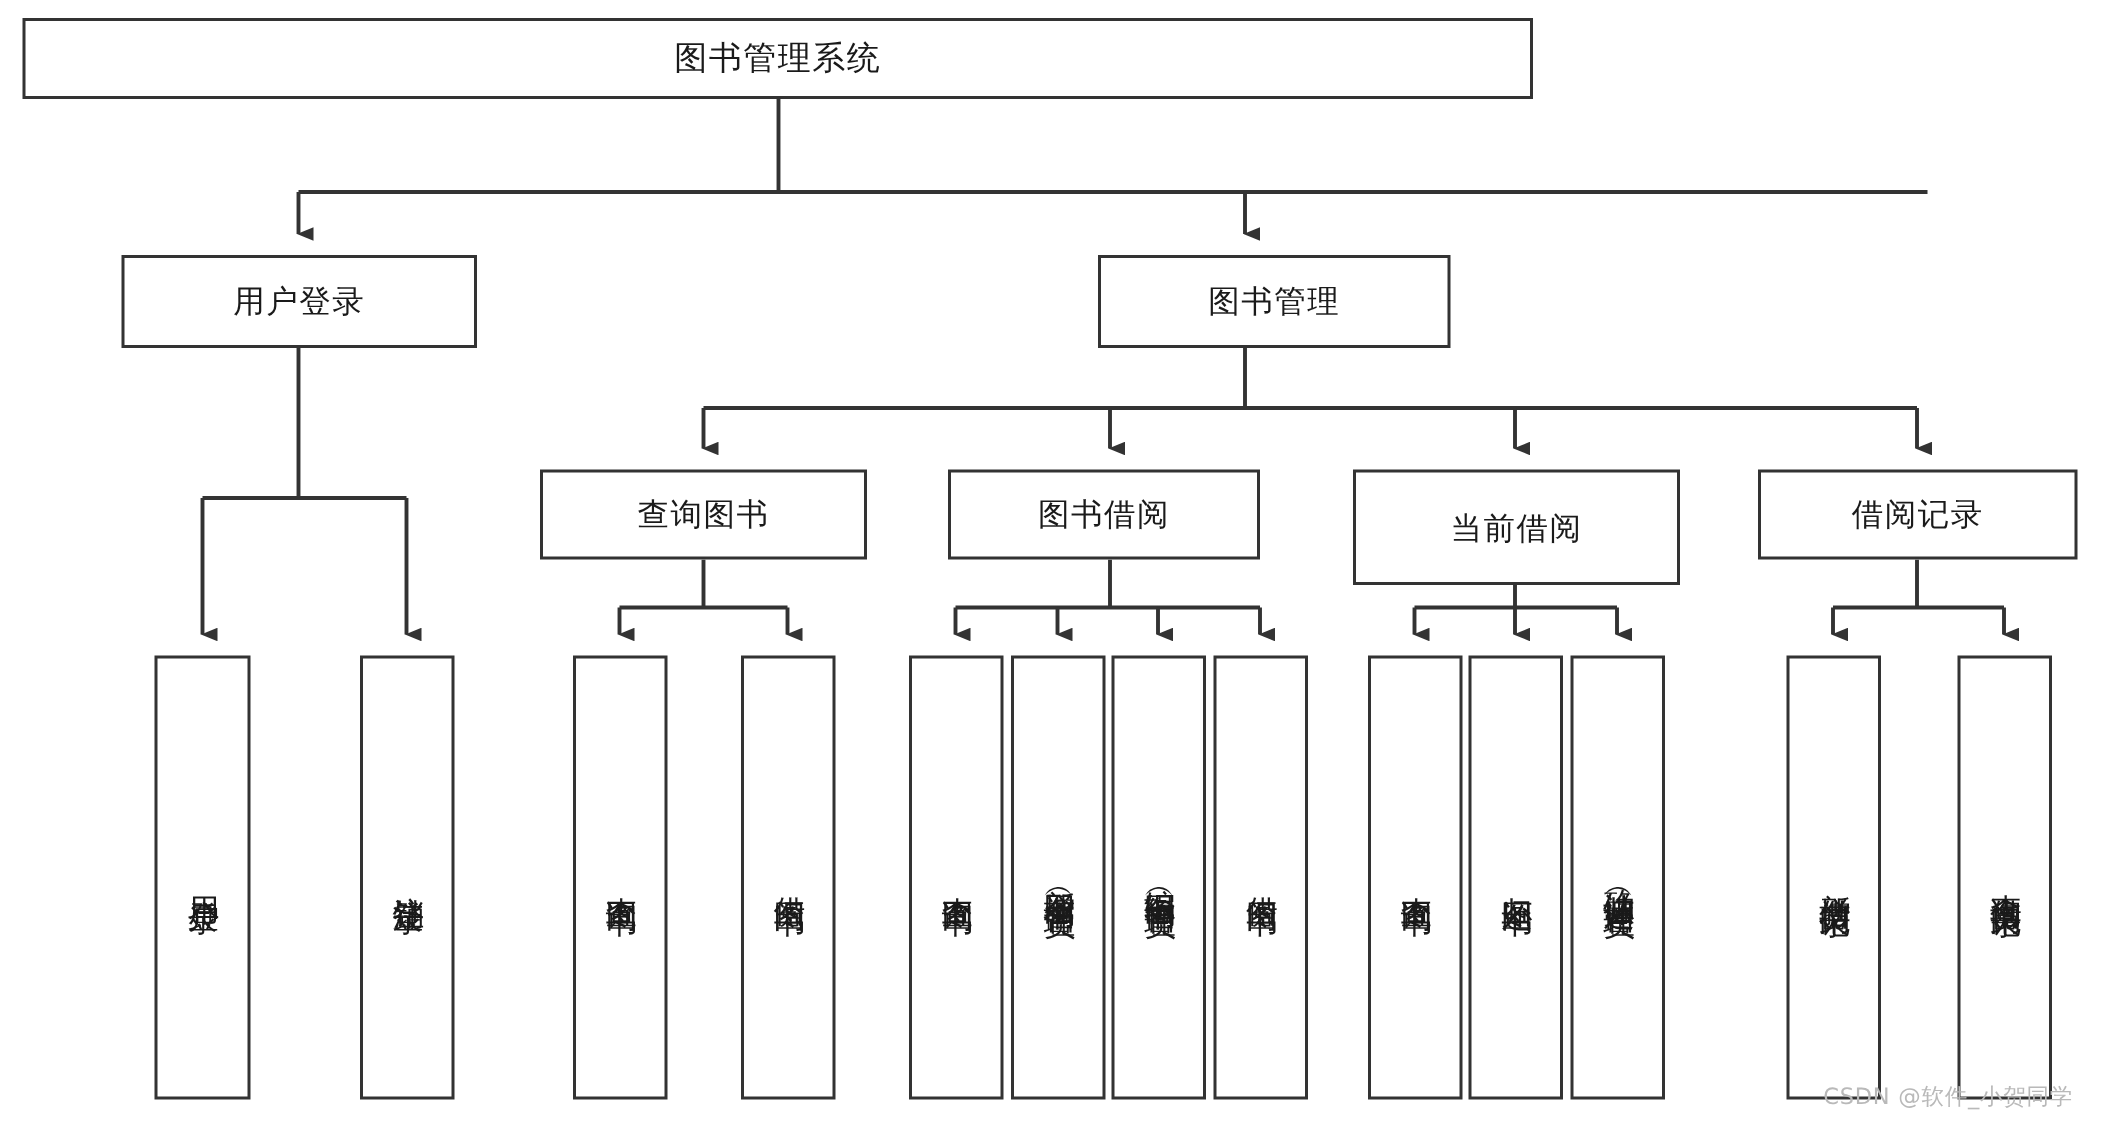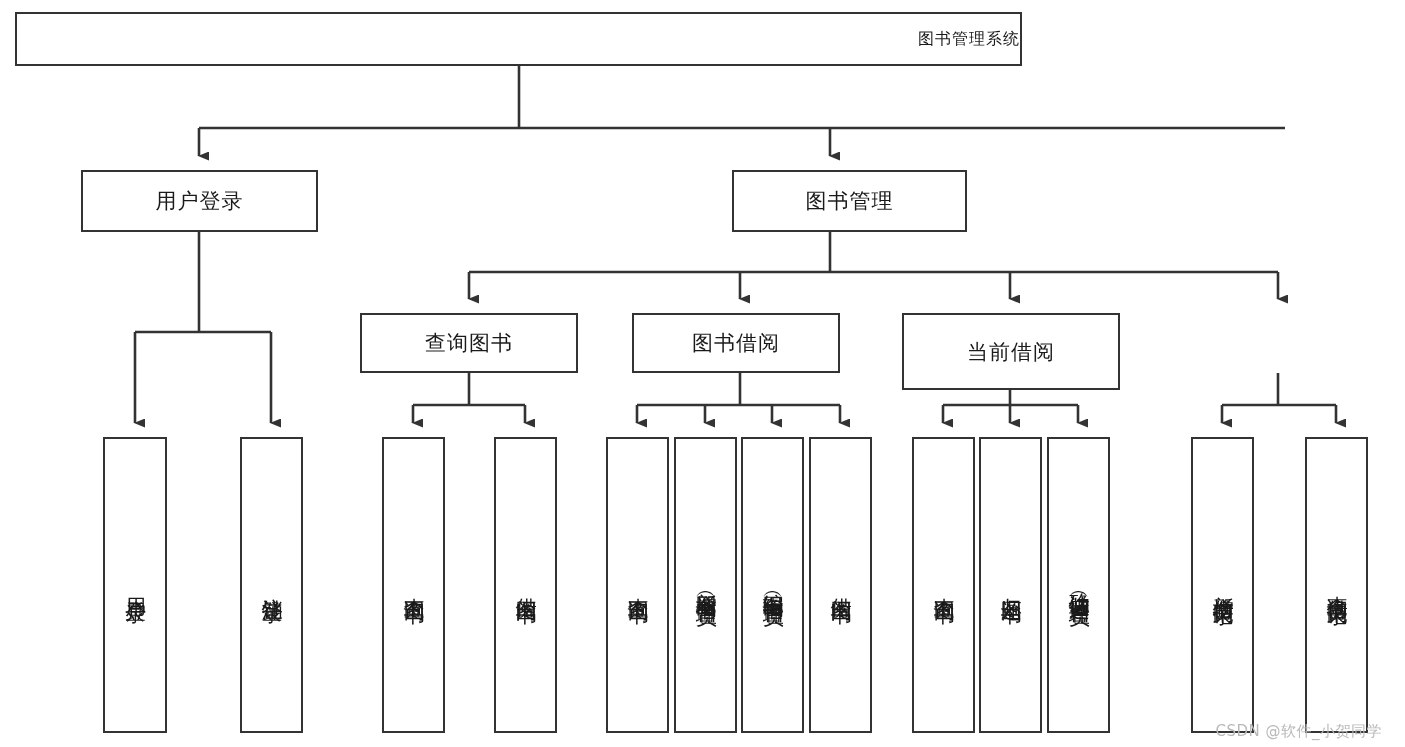--- a/index.html
+++ b/index.html
@@ -4,21 +4,21 @@
 <style>
   html,body{margin:0;padding:0;background:#ffffff;}
   body{width:1405px;height:747px;overflow:hidden;
        font-family:"DejaVu Sans","Liberation Sans",sans-serif;}
   #stage{position:relative;width:1405px;height:747px;background:#fff;}
   svg#wires{position:absolute;left:0;top:0;width:1405px;height:747px;}
   .node{position:absolute;box-sizing:border-box;background:#ffffff;
         border:2px solid #333333;display:flex;align-items:center;
         justify-content:center;text-align:center;color:#1a1a1a;}
   .node.h{font-size:21px;letter-spacing:1px;}
-  .node.root{font-size:16px;letter-spacing:1px;justify-content:flex-end;}
+  .node.root{font-size:22px;letter-spacing:1px;}
   .leaf{position:absolute;box-sizing:border-box;background:#ffffff;
         border:2px solid #333333;display:flex;align-items:center;
         justify-content:center;color:#1a1a1a;}
   .leaf span{writing-mode:vertical-rl;text-orientation:upright;
              font-size:21px;line-height:1.12;letter-spacing:2px;
              white-space:nowrap;}
   #watermark{position:absolute;right:23px;bottom:6px;font-size:15px;
              color:#b9b9b9;letter-spacing:.5px;white-space:nowrap;}
 </style>
 </head>
@@ -89,20 +89,23 @@
 
   <div class="node h" style="left:360px;top:313px;width:218px;height:60px;">
     <span>查询图书</span>
   </div>
   <div class="node h" style="left:632px;top:313px;width:208px;height:60px;">
     <span>图书借阅</span>
   </div>
   <div class="node h" style="left:902px;top:313px;width:218px;height:77px;">
     <span>当前借阅</span>
   </div>
+  <div class="node h" style="left:1172px;top:313px;width:213px;height:60px;">
+    <span>借阅记录</span>
+  </div>
 
   <div class="leaf" style="left:103px;top:437px;width:64px;height:296px;">
     <span>用户登录</span>
   </div>
   <div class="leaf" style="left:240px;top:437px;width:63px;height:296px;">
     <span>注销登录</span>
   </div>
 
   <div class="leaf" style="left:382px;top:437px;width:63px;height:296px;">
     <span>查询图书</span>

